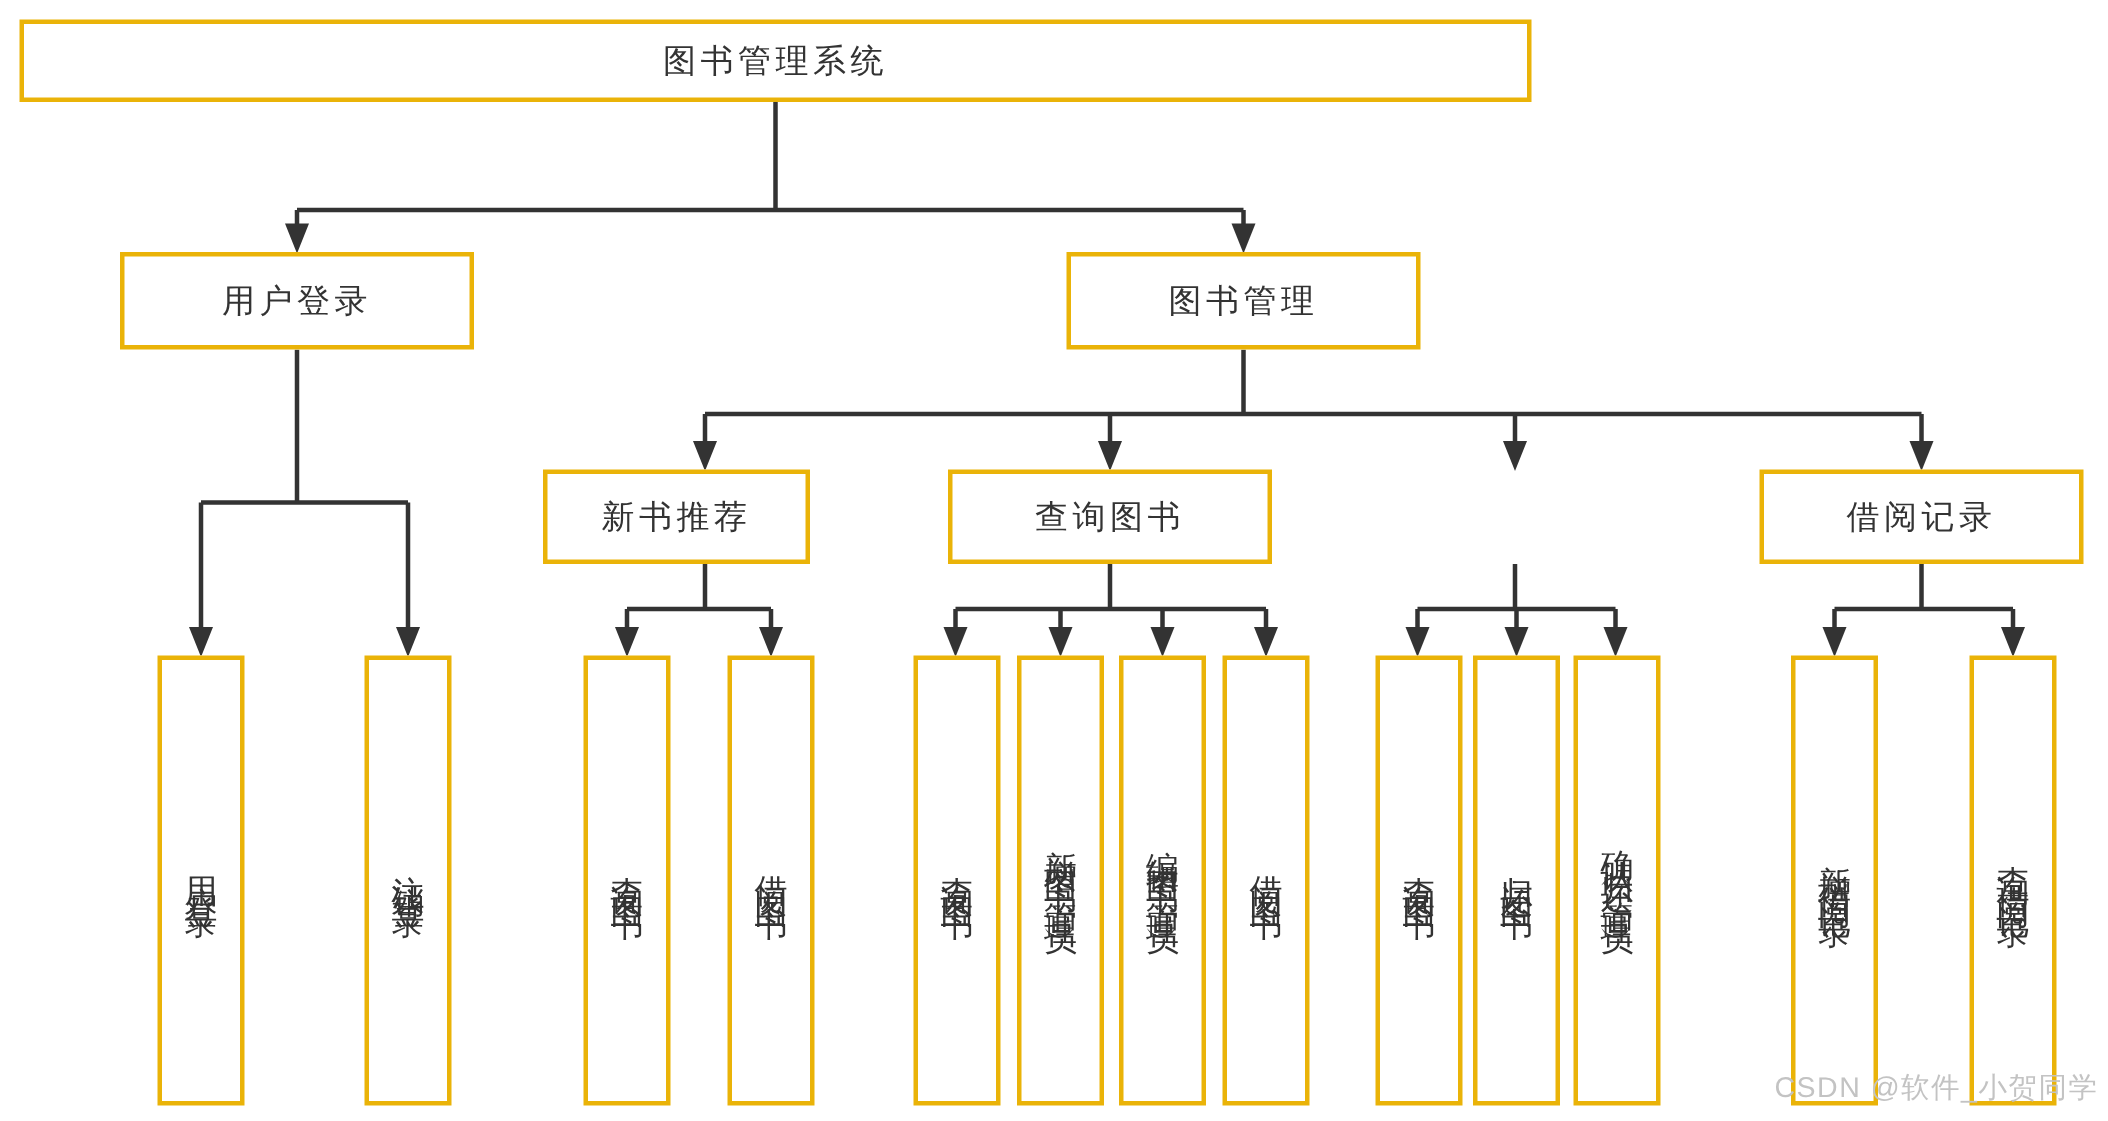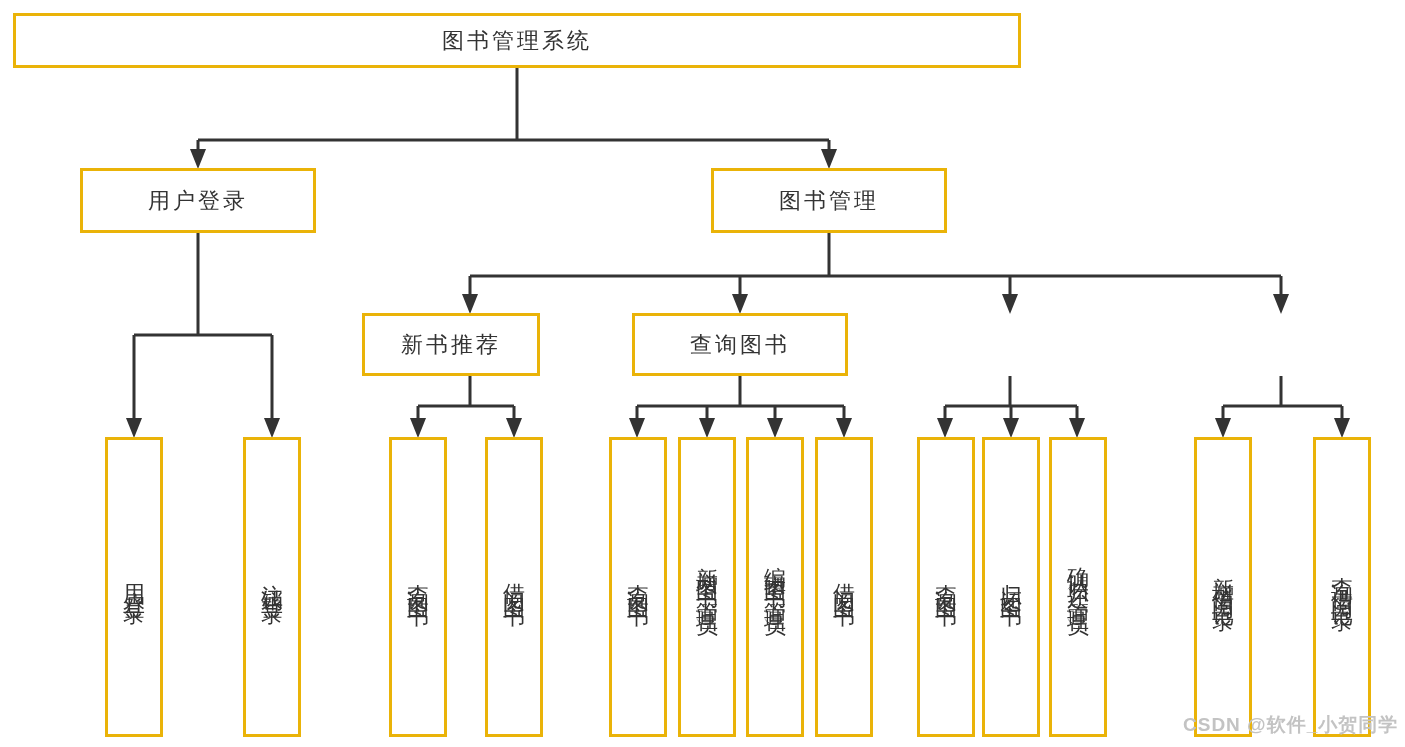--- a/index.html
+++ b/index.html
@@ -38,21 +38,20 @@
     padding-bottom: 14px;
   }
   .watermark {
     position: absolute;
     left: 1183px;
     top: 712px;
     font-size: 19px;
     letter-spacing: 1px;
     color: #c3c3c3;
     white-space: nowrap;
-    font-weight: bold;
   }
 </style>
 </head>
 <body>
 
 <div class="canvas">
 
   <svg class="connectors" viewBox="0 0 1405 747" xmlns="http://www.w3.org/2000/svg" aria-hidden="true">
     <g stroke="#333333" stroke-width="3" fill="none">
 
@@ -96,20 +95,21 @@
     </g>
   </svg>
 
   <div class="node h" style="left:13px;top:13px;width:1008px;height:55px">图书管理系统</div>
 
   <div class="node h" style="left:80px;top:168px;width:236px;height:65px">用户登录</div>
   <div class="node h" style="left:711px;top:168px;width:236px;height:65px">图书管理</div>
 
   <div class="node h" style="left:362px;top:313px;width:178px;height:63px">新书推荐</div>
   <div class="node h" style="left:632px;top:313px;width:216px;height:63px">查询图书</div>
+  <div class="node h" style="left:1173px;top:313px;width:216px;height:63px">借阅记录</div>
 
   <div class="node v" style="left:105px;top:437px;width:58px;height:300px">用户登录</div>
   <div class="node v" style="left:243px;top:437px;width:58px;height:300px">注销登录</div>
 
   <div class="node v" style="left:389px;top:437px;width:58px;height:300px">查询图书</div>
   <div class="node v" style="left:485px;top:437px;width:58px;height:300px">借阅图书</div>
 
   <div class="node v" style="left:609px;top:437px;width:58px;height:300px">查询图书</div>
   <div class="node v" style="left:678px;top:437px;width:58px;height:300px">新增图书（管理员）</div>
   <div class="node v" style="left:746px;top:437px;width:58px;height:300px">编辑图书（管理员）</div>

